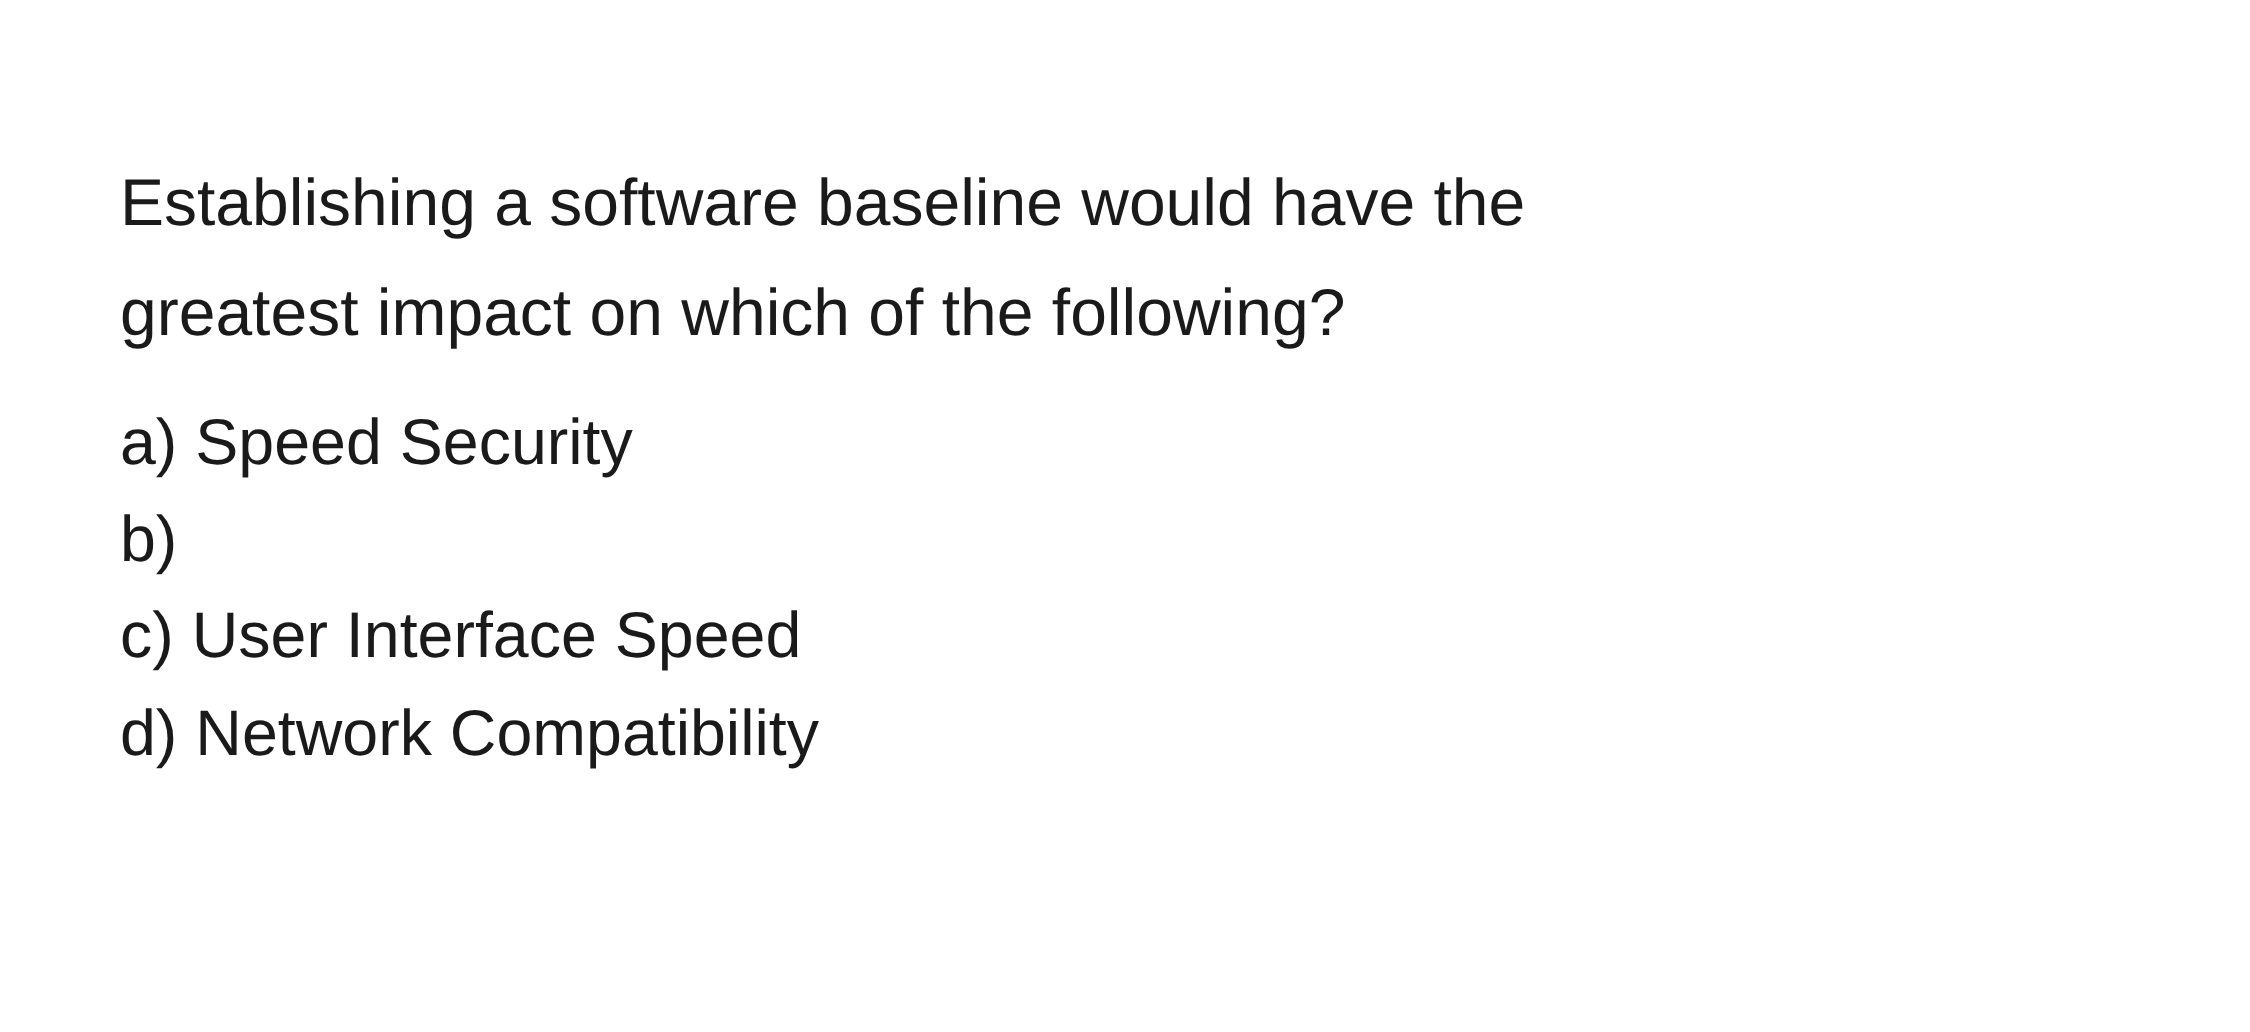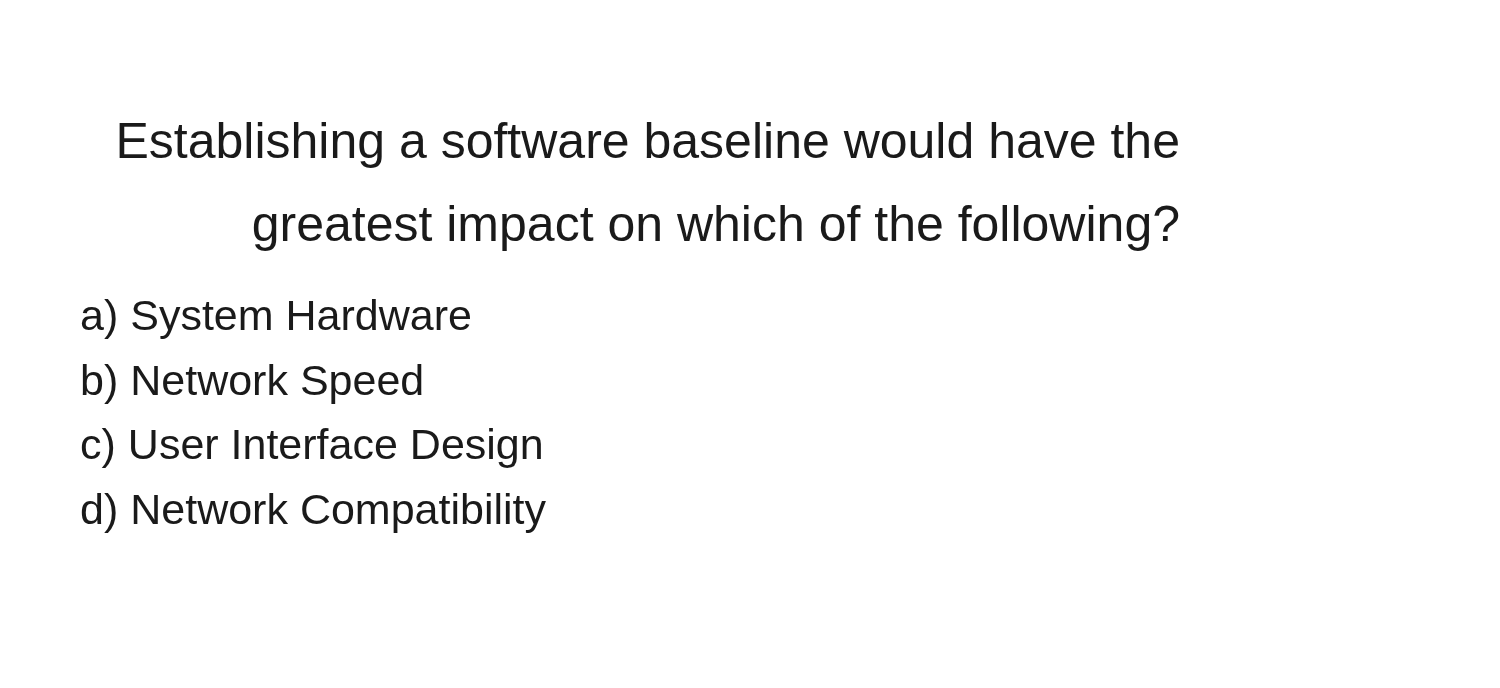--- a/index.html
+++ b/index.html
@@ -9,26 +9,25 @@
     }
     body {
       width: 1500px;
       height: 688px;
       background: #ffffff;
       font-family: -apple-system, BlinkMacSystemFont, "Segoe UI", Helvetica, Arial, sans-serif;
       color: #1a1a1a;
       padding: 100px 80px 0 80px;
     }
     .question {
-      font-size: 50px;
+      font-size: 44px;
       line-height: 1.65;
       font-weight: 400;
       margin-bottom: 18px;
       max-width: 1100px;
-      text-align: right;
     }
     .options {
       display: flex;
       flex-direction: column;
       gap: 0;
     }
     .option {
       font-size: 43px;
       line-height: 1.5;
       font-weight: 400;
@@ -40,27 +39,26 @@
     }
   </style>
 </head>
 <body>
 
 <div class="question">Establishing a software baseline would have the greatest impact on which of the following?</div>
 
 <div class="options">
   <div class="option">
     <span class="option-letter">a)</span>
-    <span>System Hardware</span>
+    <span>Speed Security</span>
   </div>
   <div class="option">
     <span class="option-letter">b)</span>
-    <span>Network Speed</span>
   </div>
   <div class="option">
     <span class="option-letter">c)</span>
-    <span>User Interface Design</span>
+    <span>User Interface Speed</span>
   </div>
   <div class="option">
     <span class="option-letter">d)</span>
     <span>Network Compatibility</span>
   </div>
 </div>
 
 </body></html>

